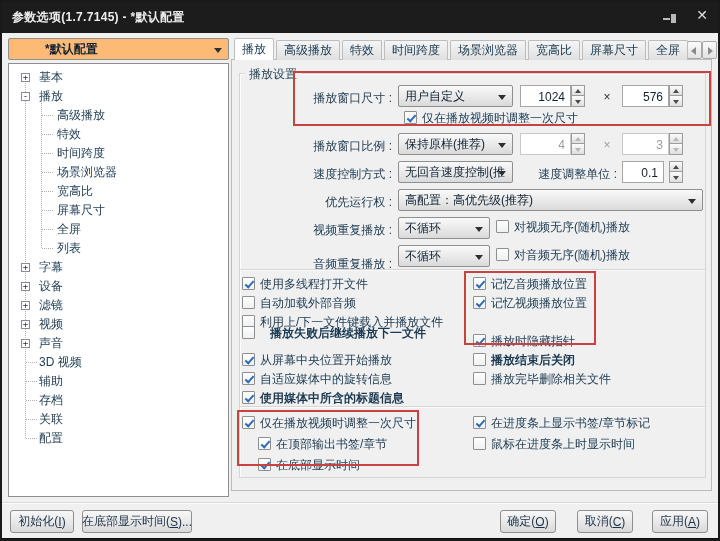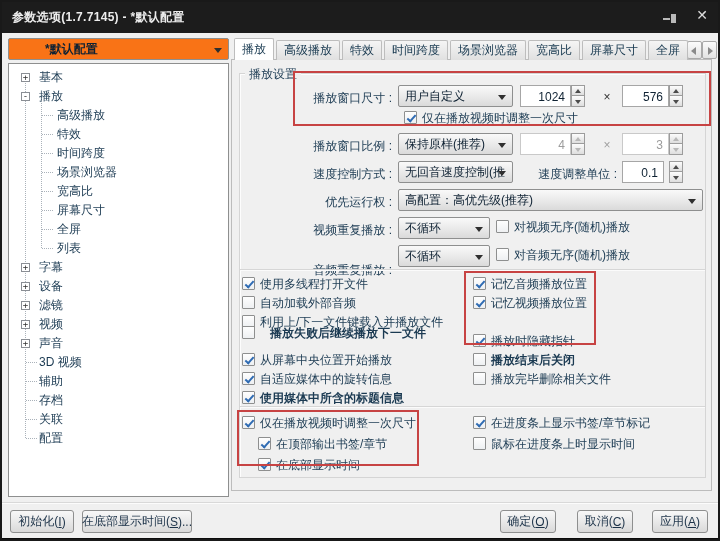--- a/index.html
+++ b/index.html
@@ -14,21 +14,21 @@
   .titlebar{position:absolute;left:2px;top:2px;right:2px;height:31px;background:#1c1c1c;display:flex;align-items:center;}
   .titlebar .title{margin-left:10px;color:#ededed;font-weight:bold;font-size:12px;letter-spacing:.3px;}
   .pin{position:absolute;right:44px;top:14px;display:flex;align-items:center;}
   .pin .needle{width:7px;height:2px;background:#b9b9b9;}
   .pin .head{width:5px;height:9px;background:#b9b9b9;margin-left:1px;}
   .closex{position:absolute;right:12px;top:6px;color:#dcdcdc;font-size:14px;line-height:18px;cursor:default;}
   
   .combo{position:absolute;height:22px;border:1px solid #8e8f8f;border-radius:2px;
     background:linear-gradient(#f9f9f9,#ececec 45%,#dadada);
     display:flex;align-items:center;padding:0 18px 0 6px;color:#0f2233;overflow:hidden;white-space:nowrap;}
-  .combo.white{background:#f97316;padding-left:36px;}
+  .combo.white{background:#fdba74;padding-left:36px;}
   .combo .arr{position:absolute;right:6px;top:9px;width:0;height:0;border:4px solid transparent;border-top:5px solid #2f2f2f;border-bottom:none;}
   .profile{left:8px;top:38px;width:221px;font-weight:bold;}
   .treebox{position:absolute;left:8px;top:63px;width:221px;height:434px;background:#fff;border:1px solid #8e8f8f;overflow:hidden;}
   .trow{height:19px;position:relative;display:flex;align-items:center;padding-left:30px;white-space:nowrap;color:#1b3a52;}
   .trow.child{padding-left:48px;}
   .expander{position:absolute;left:12px;top:5px;width:9px;height:9px;border:1px solid #8a8e94;background:#fff;
     font-size:9px;line-height:7px;text-align:center;color:#333;font-family:"DejaVu Sans Mono",monospace;}
   .trow.child::before{content:'';position:absolute;left:33px;top:9px;width:11px;border-top:1px dotted #aab2ba;}
   .trow.leaf::before{content:'';position:absolute;left:17px;top:9px;width:11px;border-top:1px dotted #aab2ba;}
   .vline{position:absolute;border-left:1px dotted #aab2ba;width:0;}
@@ -248,21 +248,21 @@
   <div class="rlabel" style="left:250px;top:222px;width:142px;">视频重复播放 :</div>
   <div class="combo" style="left:398px;top:217px;width:92px;">
     <span>不循环</span>
     <span class="arr"></span>
   </div>
   <div class="crow" style="left:496px;top:219px;">
     <span class="cb"></span>
     <span class="cbl">对视频无序(随机)播放</span>
   </div>
 
-  <div class="rlabel" style="left:250px;top:262px;width:142px;">音频重复播放 :</div>
+  <div class="rlabel" style="left:250px;top:256px;width:142px;">音频重复播放 :</div>
   <div class="combo" style="left:398px;top:245px;width:92px;">
     <span>不循环</span>
     <span class="arr"></span>
   </div>
   <div class="crow" style="left:496px;top:247px;">
     <span class="cb"></span>
     <span class="cbl">对音频无序(随机)播放</span>
   </div>
 
   <div class="sep" style="left:240px;top:269px;width:465px;"></div>

